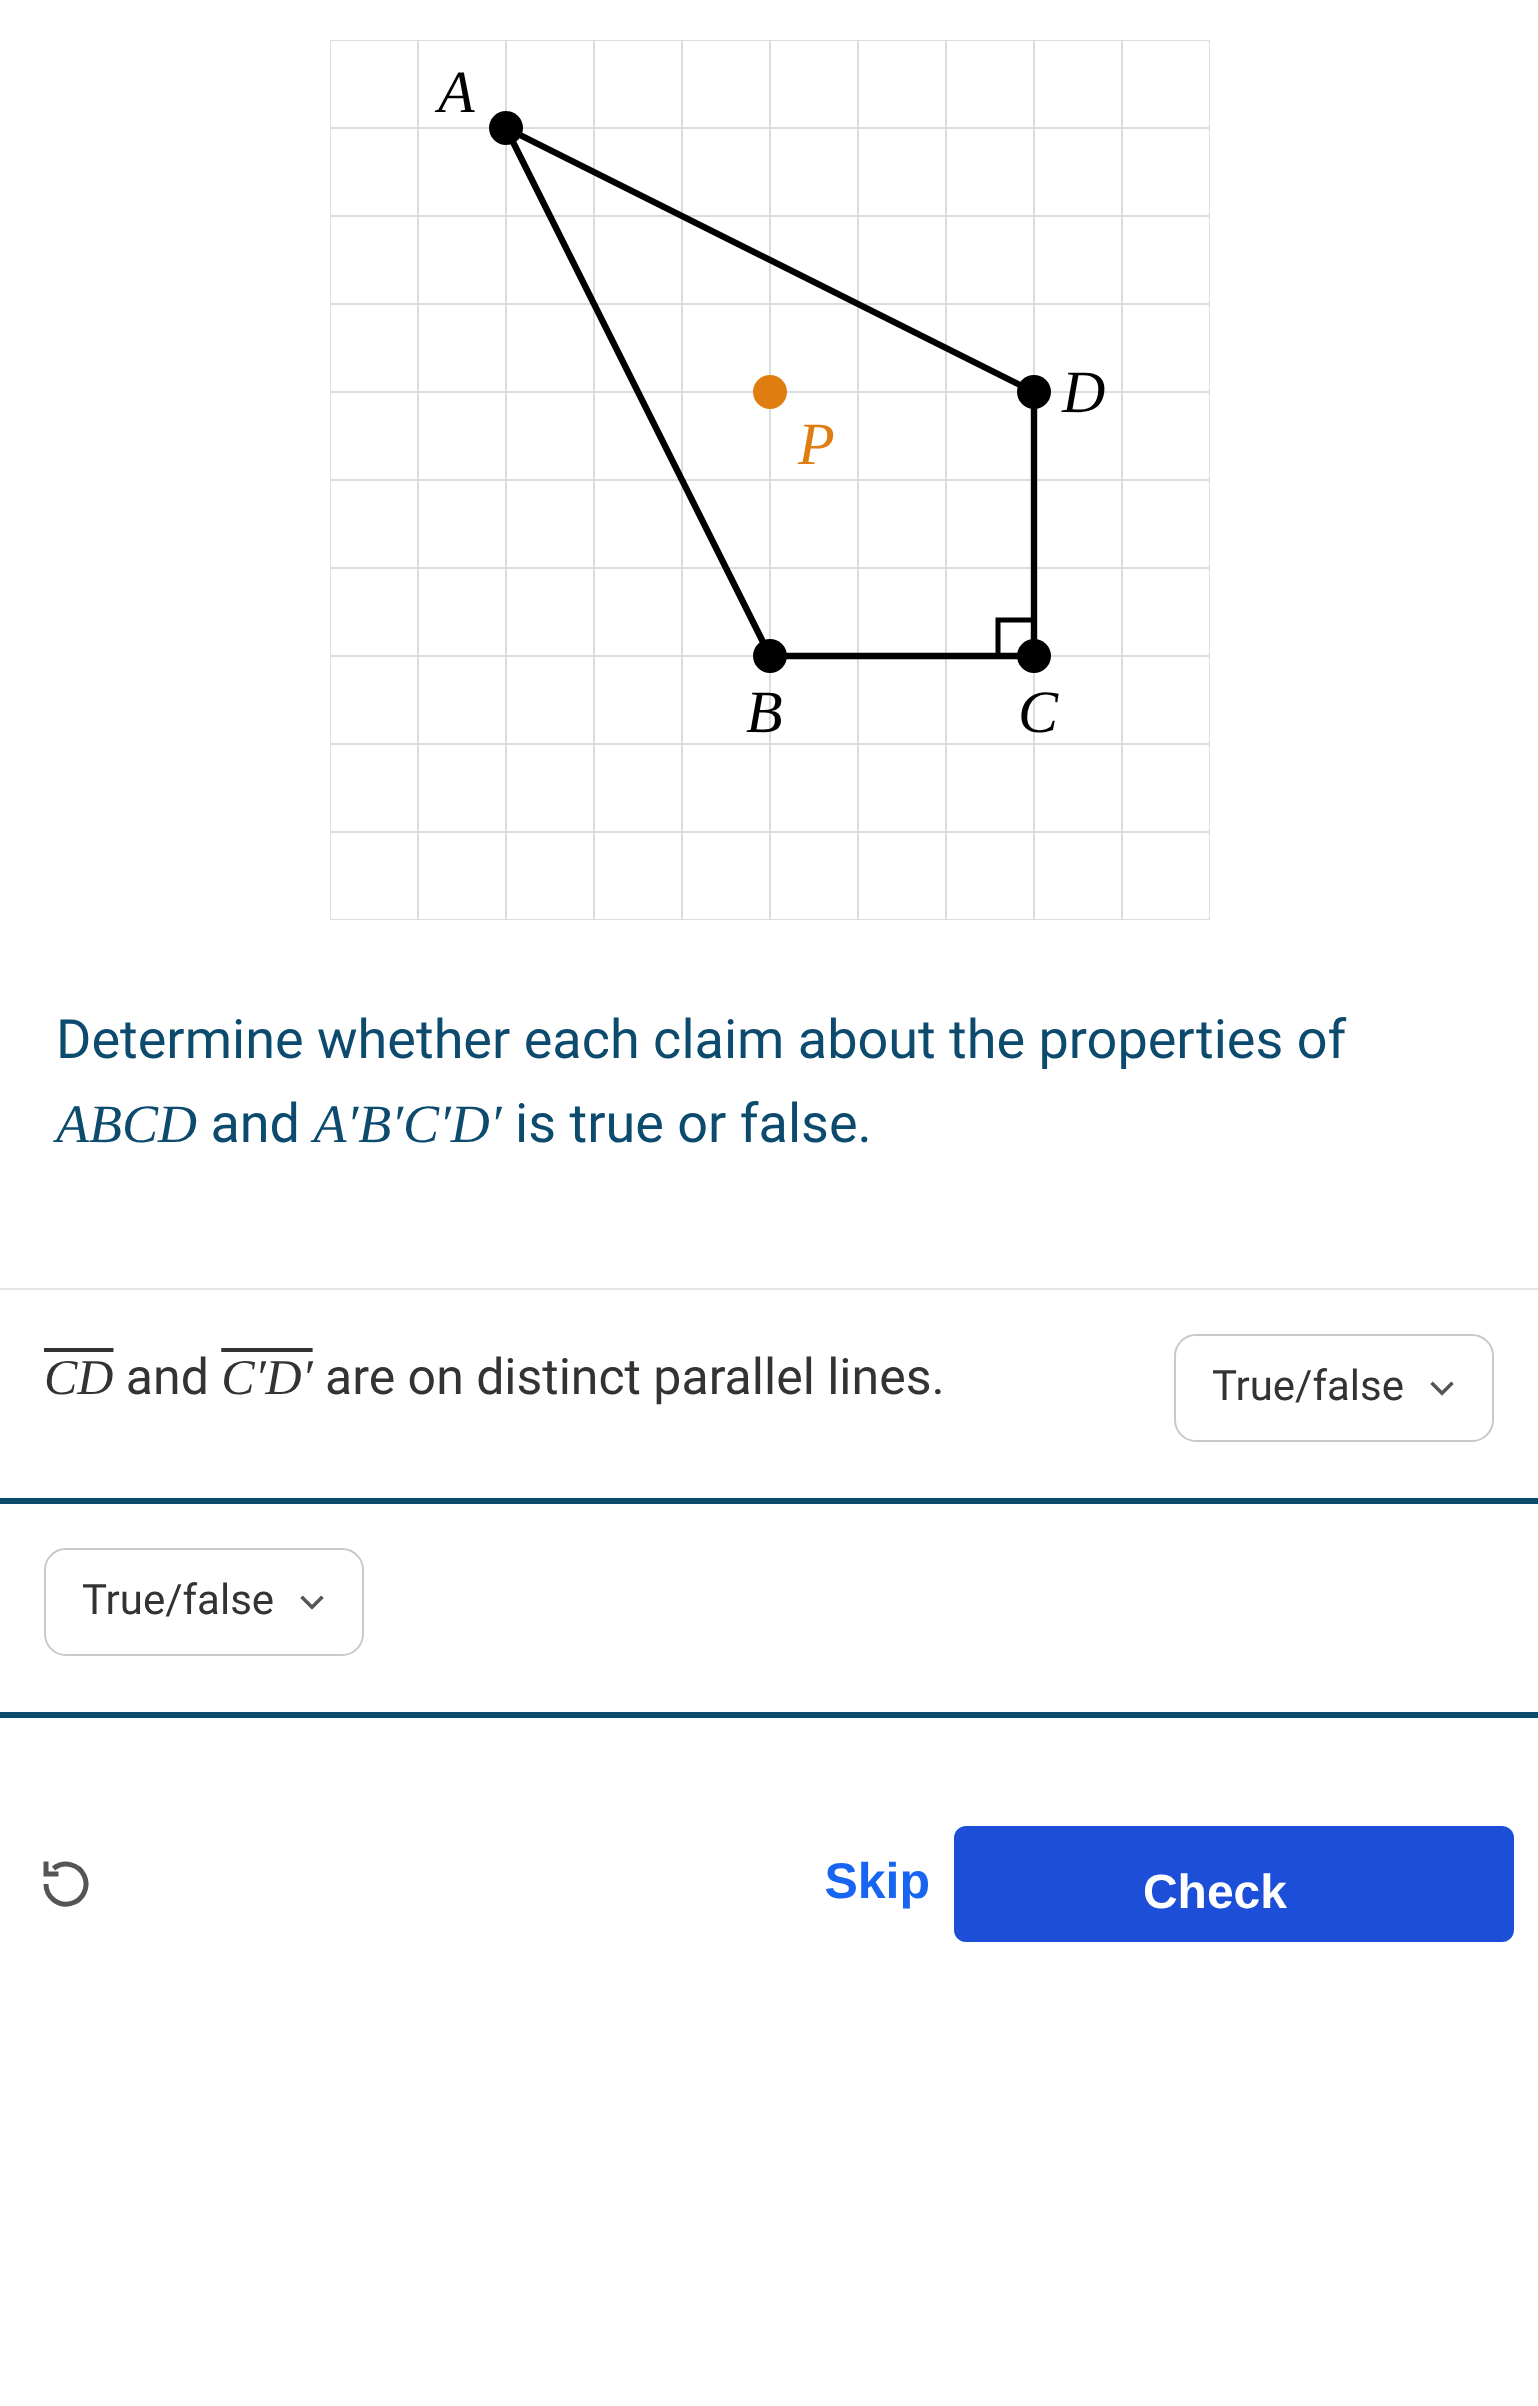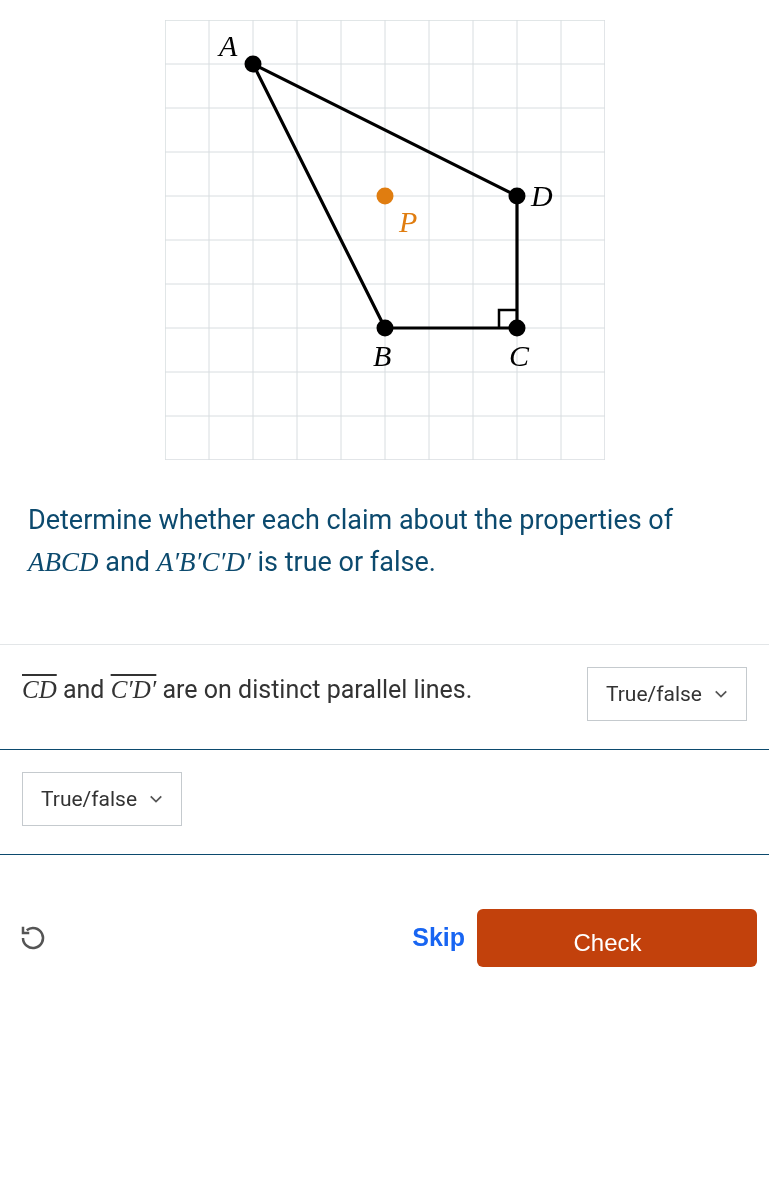--- a/index.html
+++ b/index.html
@@ -39,42 +39,42 @@
   .question-text .ital { font-style: italic; }
 
   .items {
     border-top: 1px solid #e3e6e8;
   }
   .item {
     display: flex;
     align-items: flex-start;
     gap: 56px;
     padding: 26px 22px 28px 22px;
-    border-bottom: 1px solid #0c4a6e;
+    border-bottom: 3px solid #0c4a6e;
   }
   .item-text {
     flex: 1;
     font-size: 25px;
     line-height: 1.5;
     color: #333;
   }
   .item-text .math { font-family: "Times New Roman", serif; }
   .item-text .ital { font-style: italic; }
   .overline {
     text-decoration: overline;
     text-decoration-thickness: 1.5px;
   }
 
   .select {
     flex: 0 0 auto;
     display: inline-flex;
     align-items: center;
     gap: 12px;
     border: 1px solid #c5cace;
-    border-radius: 0;
+    border-radius: 11px;
     padding: 14px 18px;
     font-size: 21px;
     color: #333;
     background: #fff;
     cursor: pointer;
     user-select: none;
     margin-top: -4px;
   }
   .chev {
     width: 14px; height: 14px;
@@ -94,23 +94,23 @@
   .skip {
     color: #1865f2;
     font-weight: 700;
     font-size: 25px;
     background: none;
     border: none;
     padding: 10px 4px;
     cursor: pointer;
   }
   .check {
-    background: #c2410c;
+    background: #1d4ed8;
     color: #fff;
-    font-weight: 400;
+    font-weight: 700;
     font-size: 24px;
     border: none;
     border-radius: 6px;
     padding: 20px 89px 10px 70px;
     min-width: 280px;
     text-align: center;
   }
   .toolicon {
     width: 30px; height: 30px;
     display: inline-flex;

